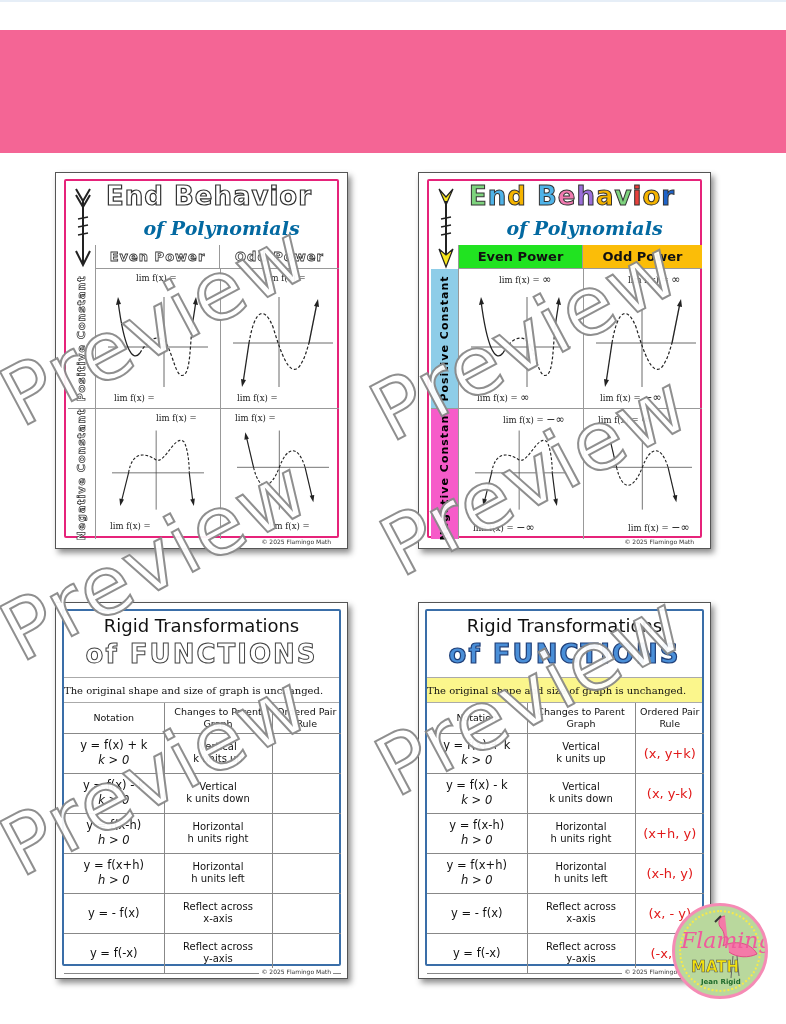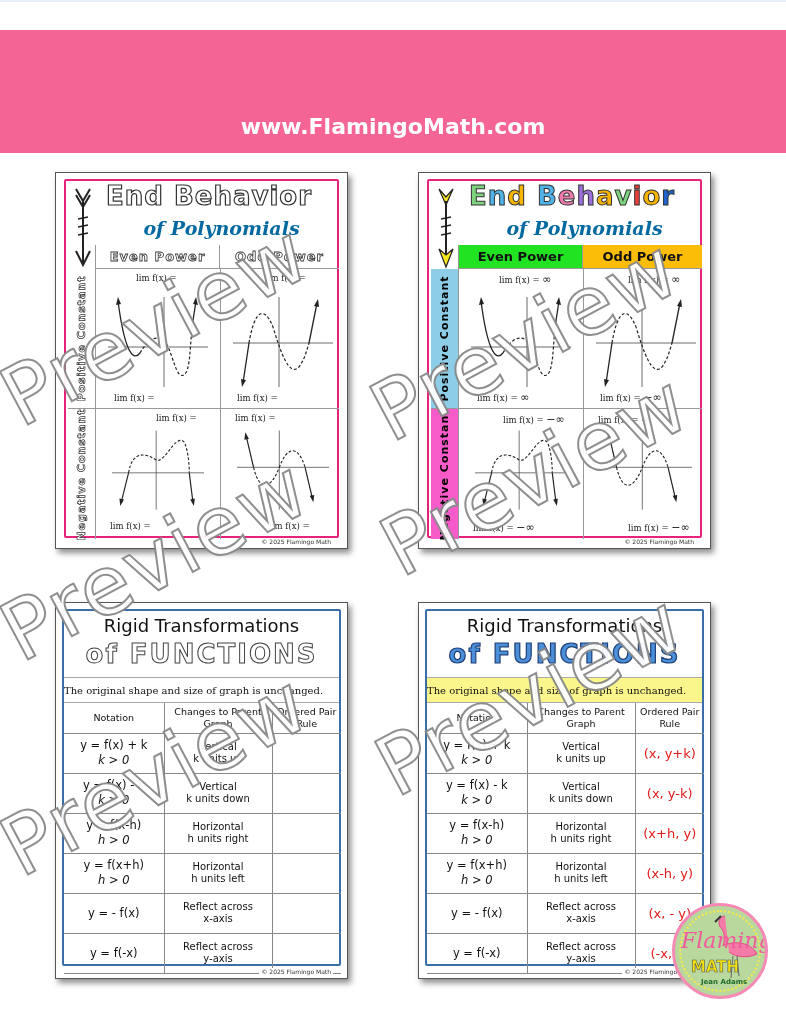--- a/index.html
+++ b/index.html
@@ -89,21 +89,20 @@
   .logo .script { position: absolute; left: 6px; top: 22px; font-family: "DejaVu Serif", serif; font-style: italic; font-size: 22px; color: #ef5b9c; }
   .logo .math { position: absolute; left: 16px; top: 52px; font-size: 15px; font-weight: bold; color: #f4e30c; -webkit-text-stroke: 0.6px #555; }
   .logo .author { position: absolute; left: 26px; top: 72px; font-size: 7px; font-weight: bold; color: #1f6b2b; }
 </style>
 </head>
 <body>
 
 <div class="topline"></div>
 
 <div class="banner">
-  <div class="url">www.FlamingoMath.com</div>
 </div>
 
 <div class="card c1">
   <div class="frame-pink"></div>
   <svg class="arrow-icon" viewBox="0 0 22 82">
     <path d="M4 2 L11 14 L18 2 M4 8 L11 20 L18 8" fill="none" stroke="#222" stroke-width="2"></path>
     <line x1="11" y1="14" x2="11" y2="76" stroke="#222" stroke-width="2"></line>
     <line x1="6" y1="32" x2="16" y2="30" stroke="#222" stroke-width="1.5"></line>
     <line x1="6" y1="40" x2="16" y2="38" stroke="#222" stroke-width="1.5"></line>
     <line x1="6" y1="48" x2="16" y2="46" stroke="#222" stroke-width="1.5"></line>
@@ -429,14 +428,14 @@
 <div class="logo">
   <div class="dots"></div>
   <svg style="position:absolute;left:36px;top:4px;" width="50" height="70" viewBox="0 0 50 70">
     <path d="M14 6 C8 6,6 14,10 18 C14 22,14 30,12 36 C22 30,40 32,46 44 C38 48,26 48,18 42" fill="#f47aa8" stroke="#e04d86" stroke-width="1"></path>
     <path d="M10 6 L4 12" stroke="#333" stroke-width="2"></path>
     <line x1="22" y1="46" x2="20" y2="68" stroke="#666" stroke-width="1"></line>
     <line x1="26" y1="46" x2="28" y2="66" stroke="#666" stroke-width="1"></line>
   </svg>
   <div class="script">Flamingo</div>
   <div class="math">MATH</div>
-  <div class="author">Jean Adams</div>
+  <div class="author">Jean Rigid</div>
 </div>
 
 </body></html>

